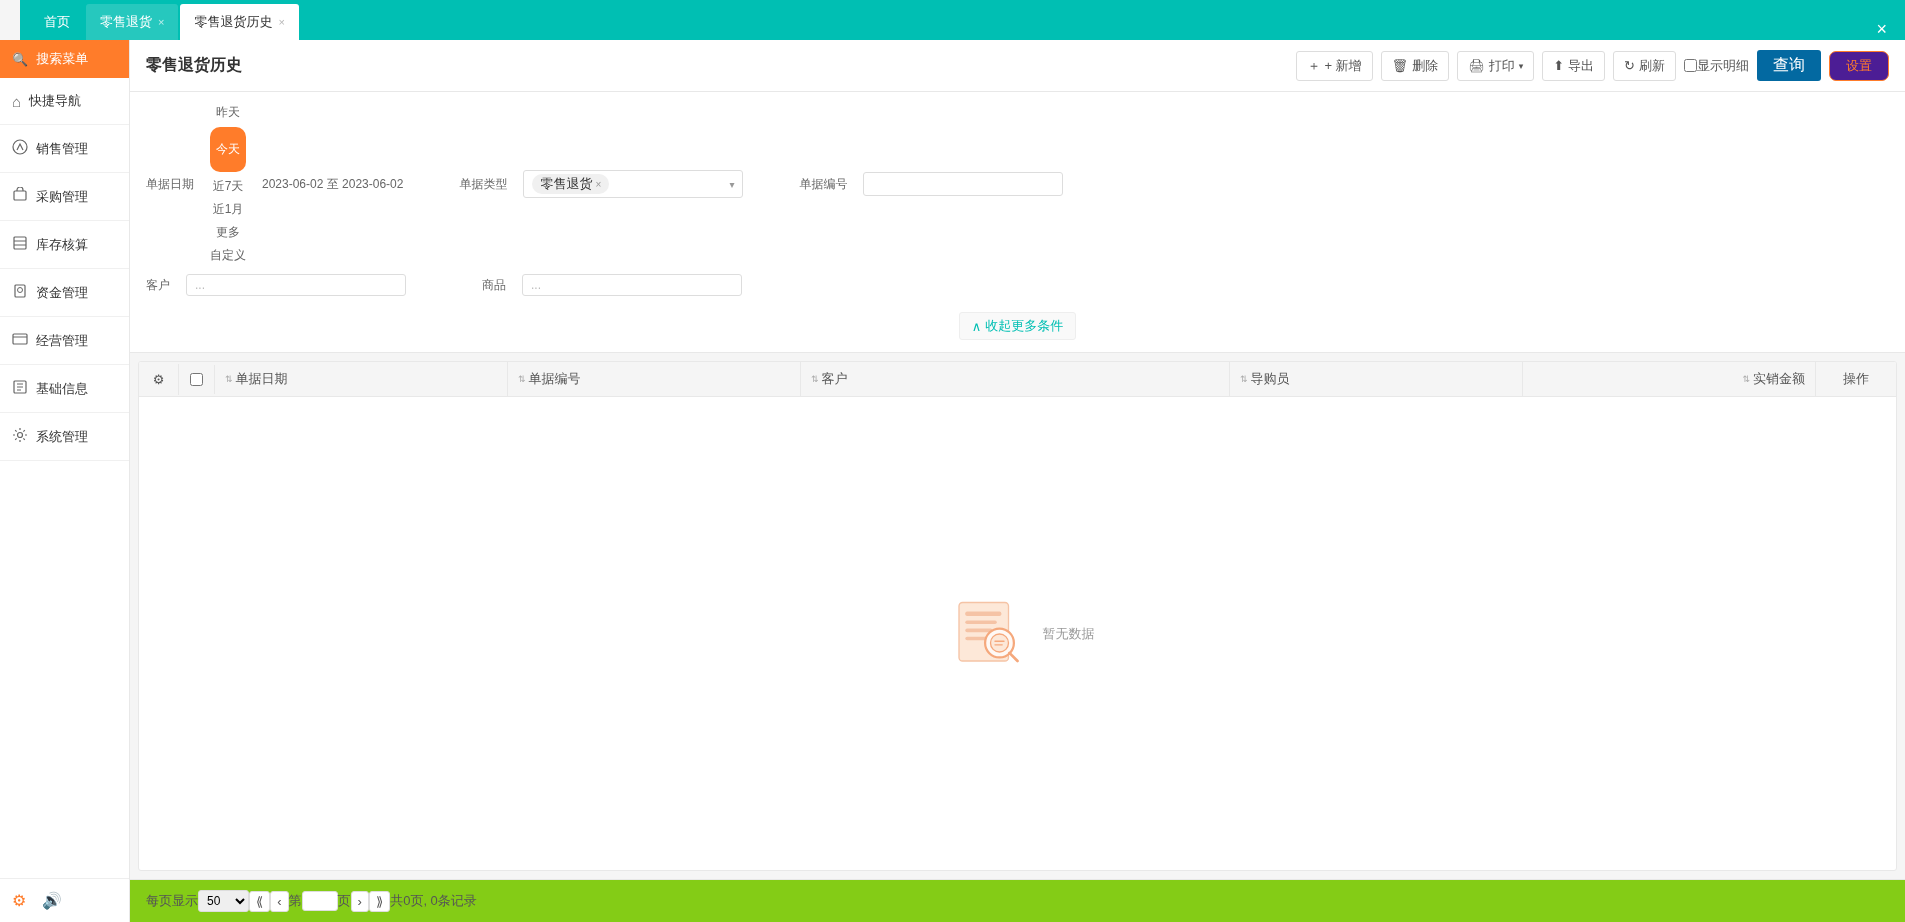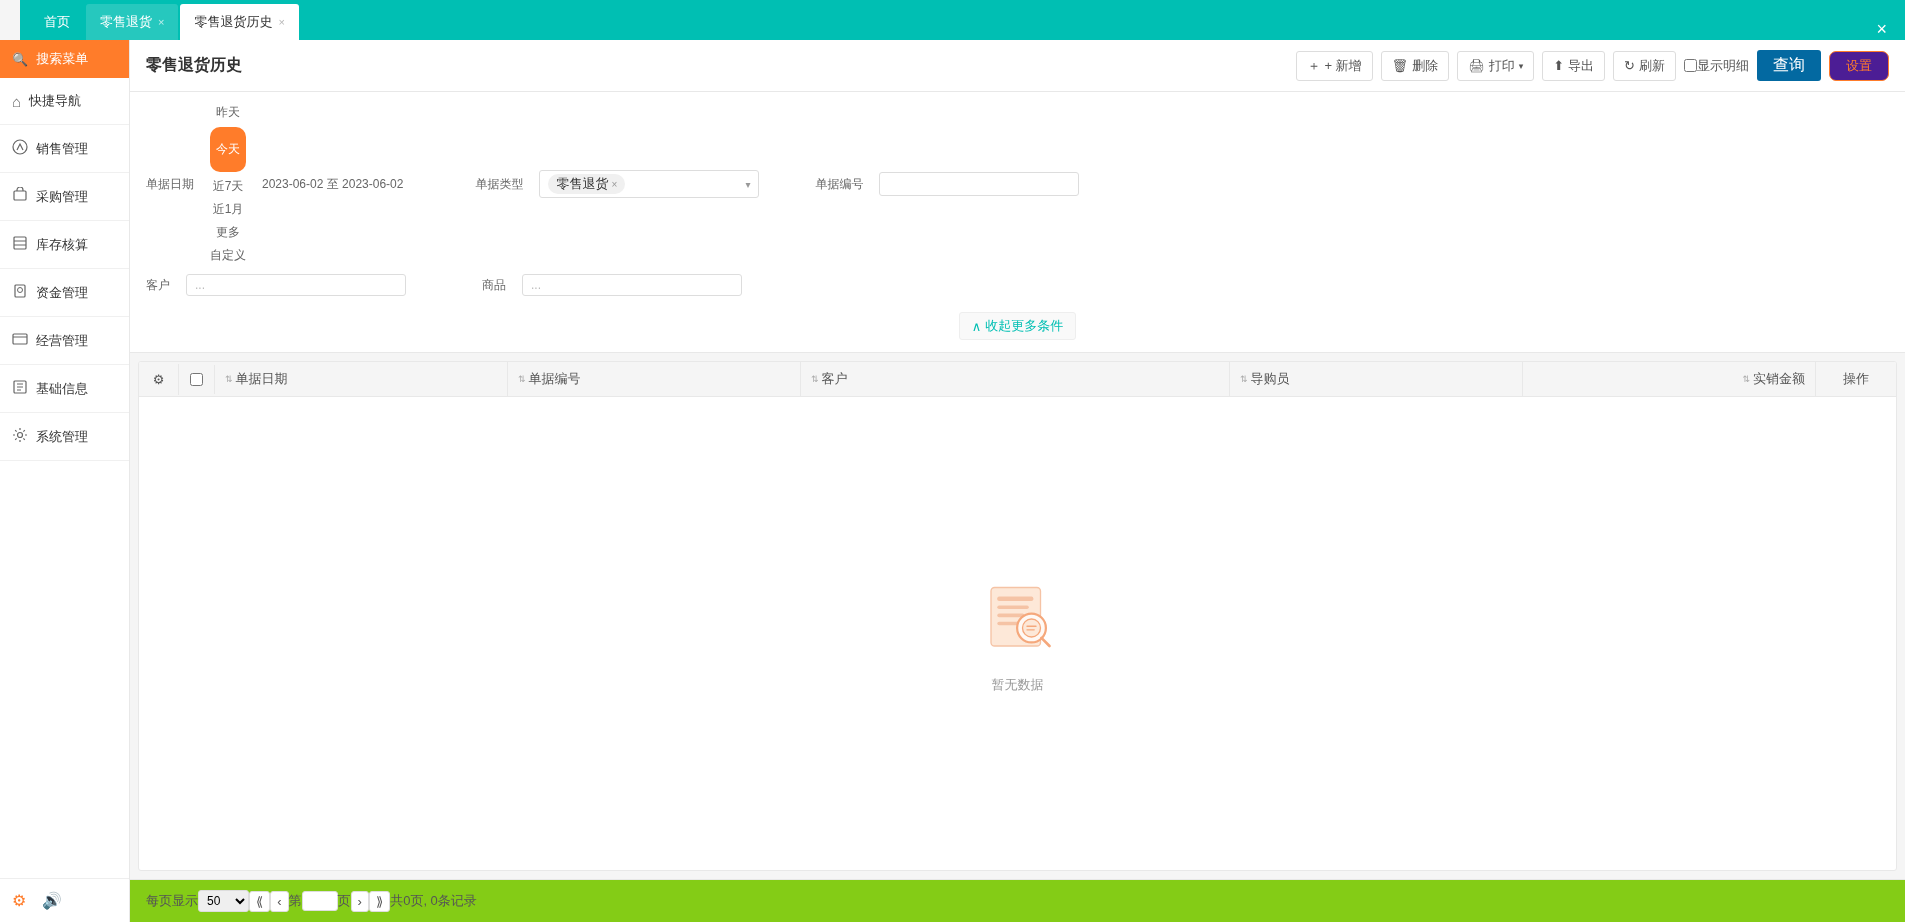--- a/index.html
+++ b/index.html
@@ -114,21 +114,21 @@
     .th.date { flex: 1; min-width: 120px; }
     .th.order-no { flex: 1; min-width: 140px; }
     .th.customer { flex: 1.5; min-width: 180px; }
     .th.guide { flex: 1; min-width: 120px; }
     .th.amount { flex: 1; min-width: 100px; justify-content: flex-end; }
     .th.ops { width: 80px; justify-content: center; border-right: none; }
     .sort-icon { color: #aaa; font-size: 9px; display: flex; flex-direction: column; line-height: 1; }
 
     
     .empty-state {
-      flex: 1; display: flex; flex-direction: column; align-items: center; justify-content: center; gap: 12px;
+      flex: 1; display: flex; flex-direction: row; align-items: center; justify-content: center; gap: 12px;
     }
     .empty-text { color: #999; font-size: 13px; }
 
     
     .pagination {
       display: flex; align-items: center; justify-content: flex-start; gap: 0;
       padding: 10px 16px; background: #84cc16; border-top: 1px solid #e8e8e8; flex-shrink: 0;
       font-size: 12px; color: #555;
     }
     .page-size-select {
@@ -292,21 +292,21 @@
         <div class="date-options">
           <span class="date-opt">昨天</span>
           <span class="date-opt active">今天</span>
           <span class="date-opt">近7天</span>
           <span class="date-opt">近1月</span>
           <span class="date-opt">更多</span>
           <span class="date-opt">自定义</span>
         </div>
         <span class="date-range">2023-06-02 至 2023-06-02</span>
 
-        <span class="filter-label" style="margin-left:56px;">单据类型</span>
+        <span class="filter-label" style="margin-left:40px;">单据类型</span>
         <div class="filter-select" style="min-width:220px;">
           <div class="filter-select-content">
             <span class="tag-item">
               <span>零售退货</span>
               <span class="tag-close">×</span>
             </span>
           </div>
           <span class="select-arrow">▾</span>
         </div>
 

